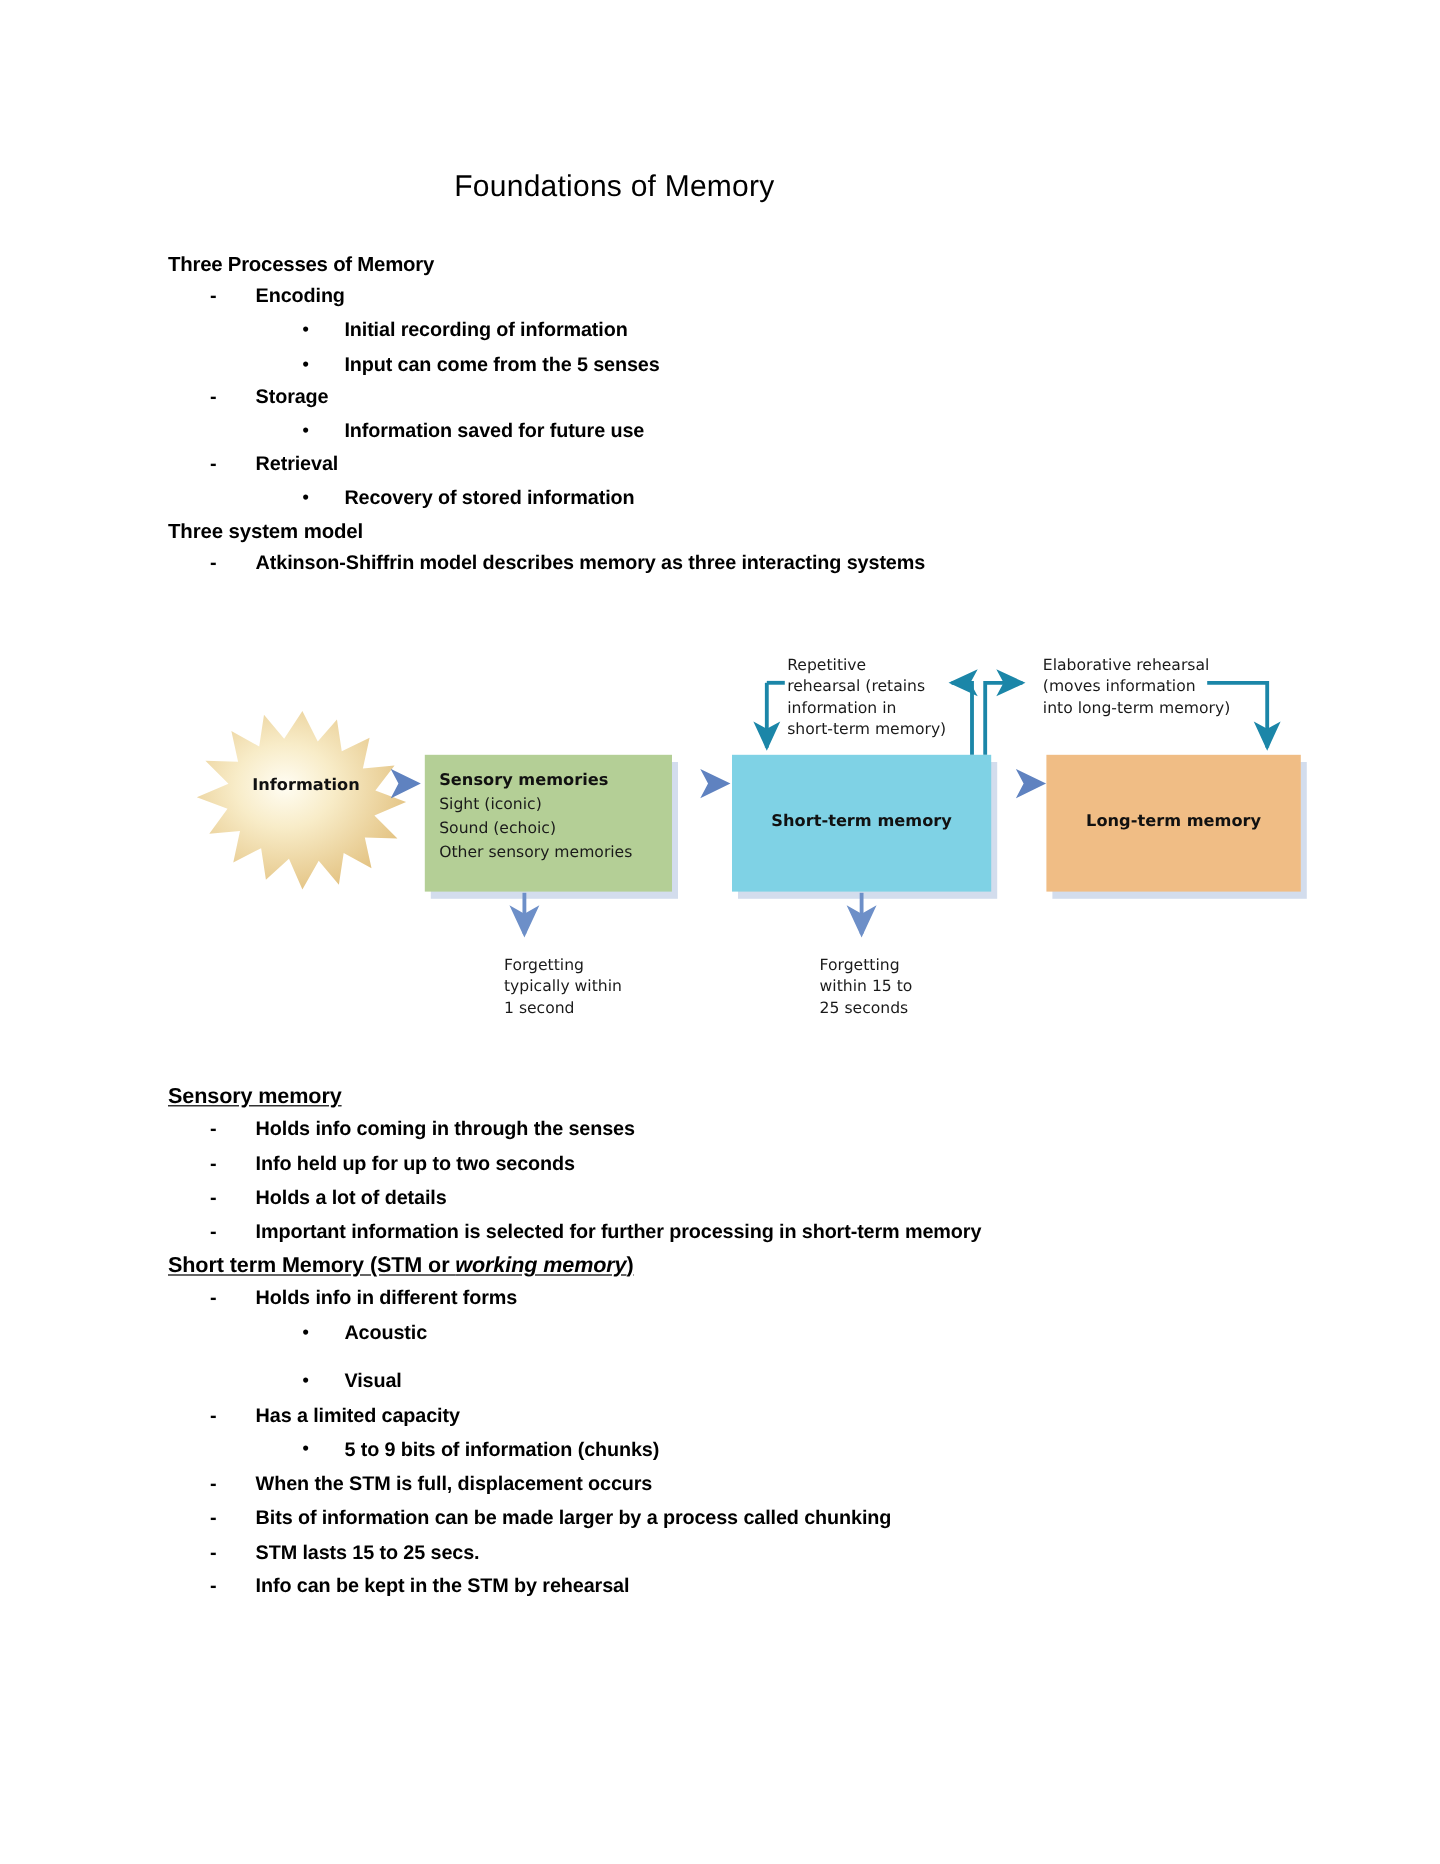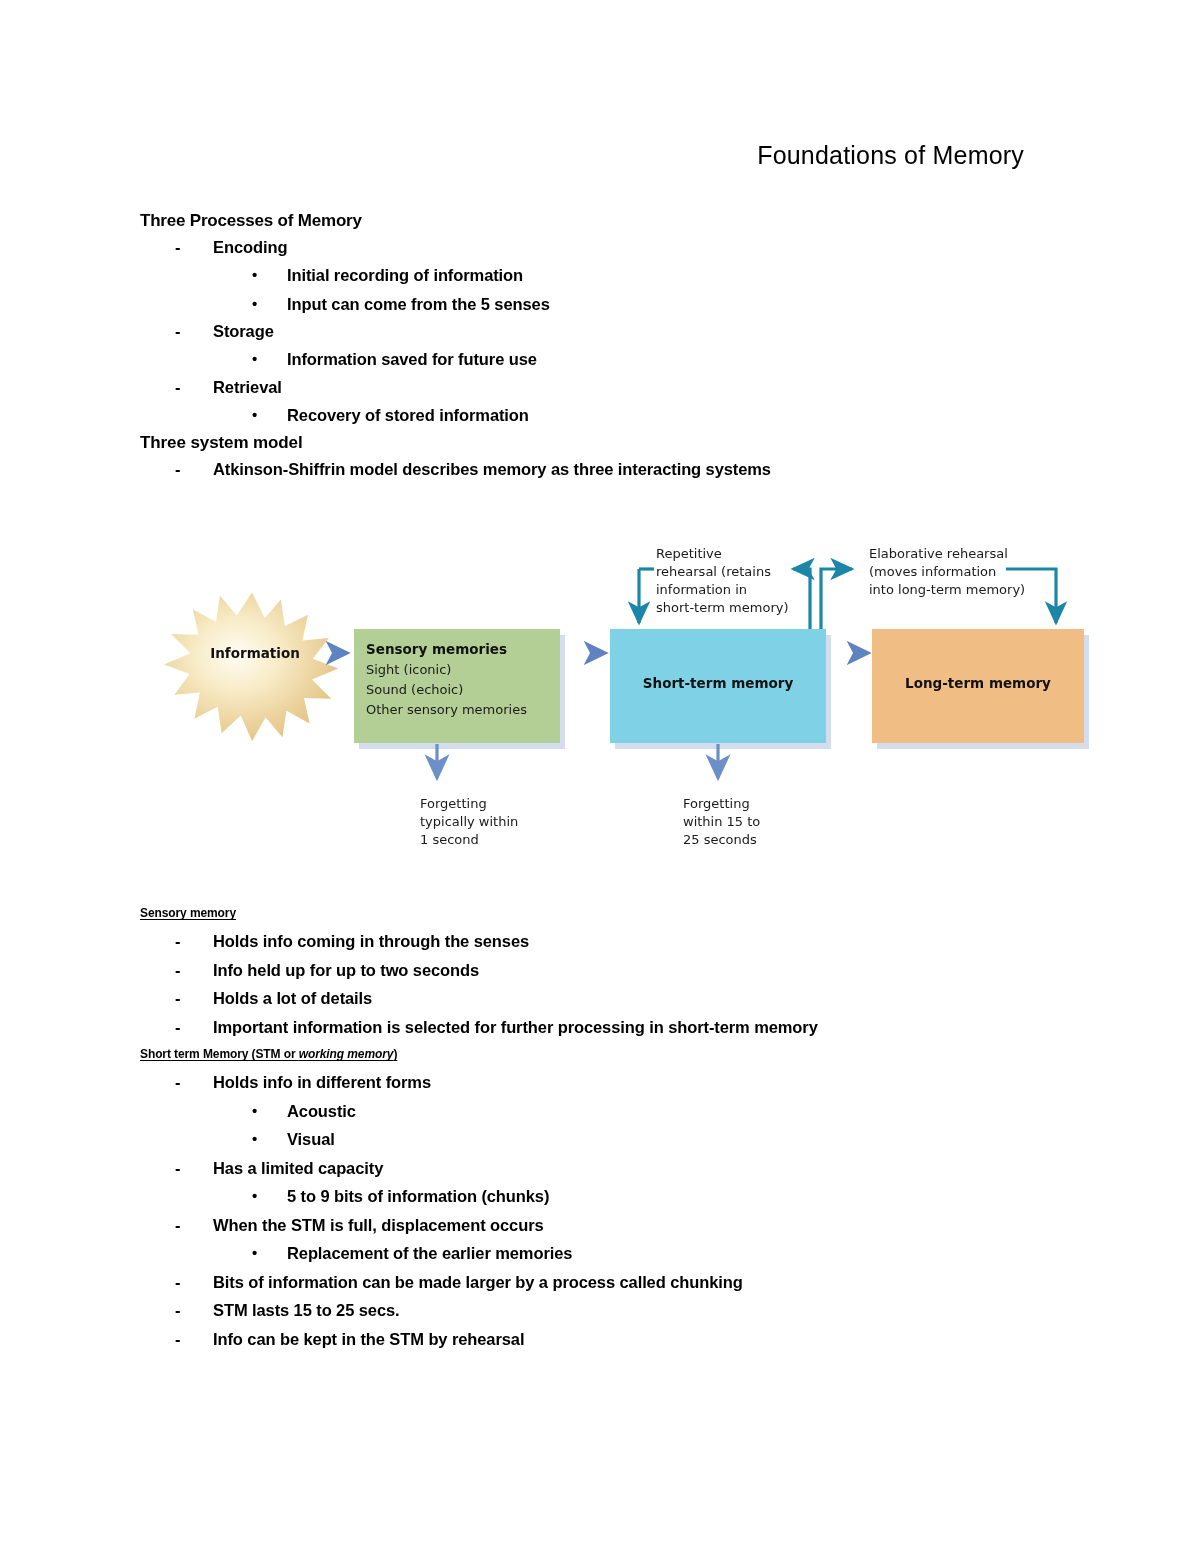--- a/index.html
+++ b/index.html
@@ -18,41 +18,41 @@
     background: #ffffff;
     overflow: hidden;
   }
 
   
   .doc-title {
     position: absolute;
     left: 0;
     top: 141px;
     width: 1024px;
-    text-align: right;
+    text-align: center;
     font-size: 25px;
     font-weight: 400;
     letter-spacing: 0.2px;
   }
 
   .body-block {
     position: absolute;
     left: 140px;
     top: 207px;
     width: 960px;
   }
 
   .h2 {
     font-size: 17px;
     font-weight: bold;
     line-height: 27px;
     letter-spacing: -0.2px;
   }
   .h2-underline {
-    font-size: 12px;
+    font-size: 18px;
     font-weight: bold;
     line-height: 27px;
     text-decoration: underline;
     text-underline-offset: 2px;
     letter-spacing: -0.1px;
   }
   .h2-underline .ital {
     font-style: italic;
   }
   .plain {
@@ -249,23 +249,22 @@
     <div class="h2-underline">Sensory memory</div>
     <div class="lvl1 sp-lvl2">Holds info coming in through the senses</div>
     <div class="lvl1 sp-lvl2">Info held up for up to two seconds</div>
     <div class="lvl1 sp-lvl2">Holds a lot of details</div>
     <div class="lvl1 sp-lvl2">Important information is selected for further processing in short-term memory</div>
 
     <div class="h2-underline"><span>Short term Memory (STM or </span><span class="ital">working memory</span><span>)</span></div>
 
     <div class="lvl1 sp-lvl2">Holds info in different forms</div>
     <div class="lvl2" style="line-height:28.5px;">Acoustic</div>
-    <div class="lvl2" style="line-height:28.5px;">Visual</div>
+    <div class="lvl2" style="line-height:28.5px;margin-top:12px;">Visual</div>
     <div class="lvl1 sp-lvl2">Has a limited capacity</div>
     <div class="lvl2" style="line-height:28.5px;">5 to 9 bits of information (chunks)</div>
     <div class="lvl1 sp-lvl2">When the STM is full, displacement occurs</div>
-    <div class="lvl2" style="line-height:28.5px;">Replacement of the earlier memories</div>
     <div class="lvl1 sp-lvl2">Bits of information can be made larger by a process called chunking</div>
     <div class="lvl1 sp-lvl2">STM lasts 15 to 25 secs.</div>
     <div class="lvl1 sp-lvl2">Info can be kept in the STM by rehearsal</div>
   </div>
 
 </div>
 
 </body></html>

